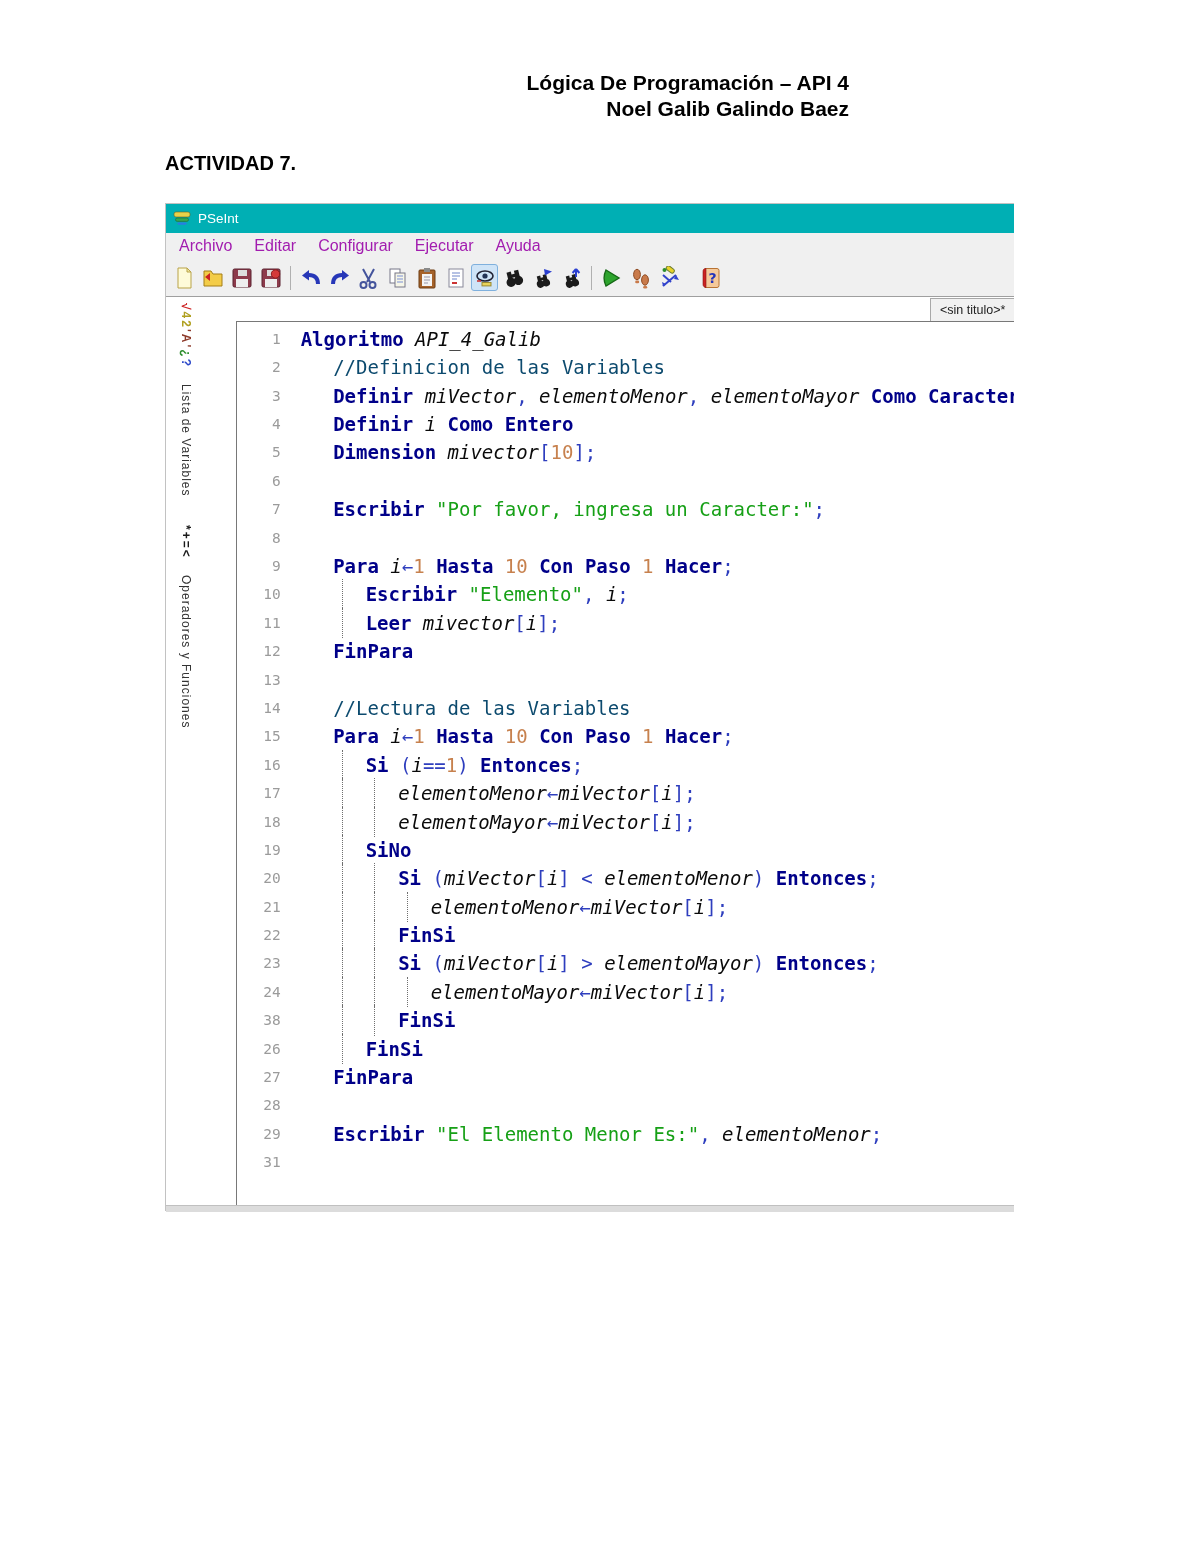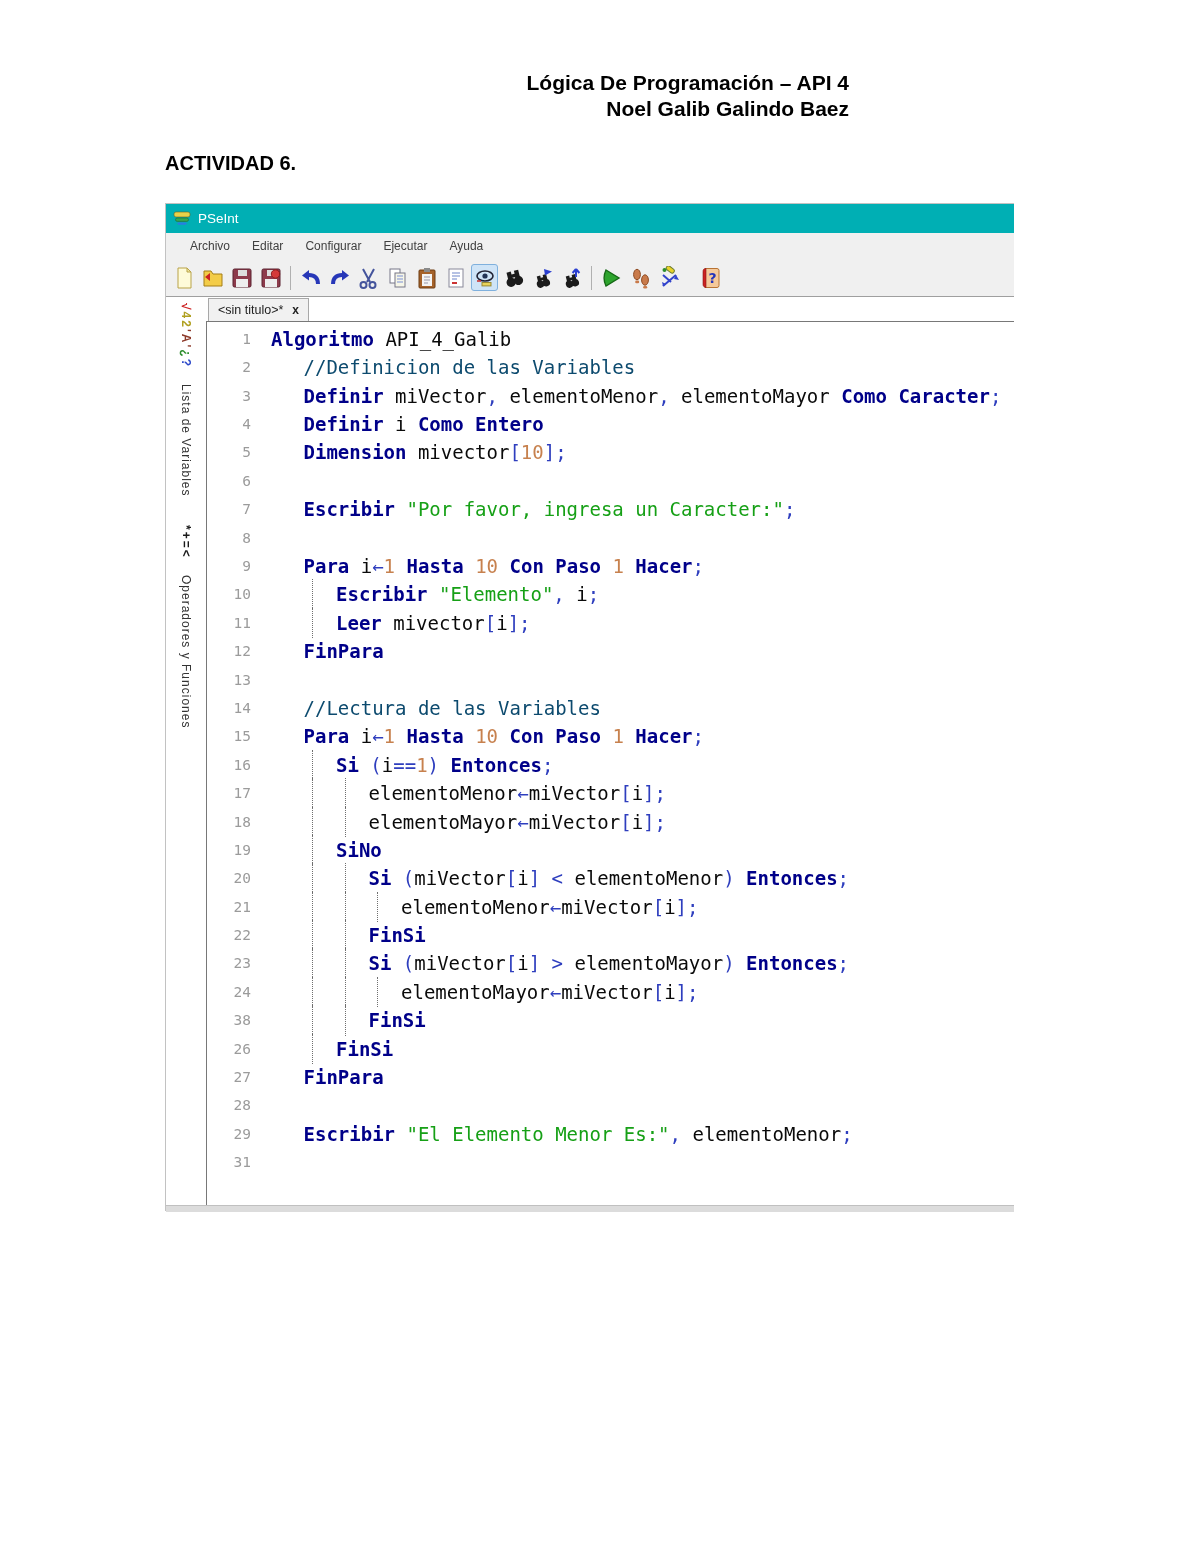--- a/index.html
+++ b/index.html
@@ -3,65 +3,65 @@
 <meta charset="utf-8">
 <style>
   html,body{margin:0;padding:0;background:#ffffff;}
   .page{position:relative;width:1014px;height:1553px;background:#fff;font-family:"Liberation Sans",sans-serif;overflow:hidden;}
   .doc-header{position:absolute;top:70px;right:165px;text-align:right;font-weight:bold;font-size:21px;line-height:26px;color:#000;}
   .section-title{position:absolute;top:152px;left:165px;font-weight:bold;font-size:20px;color:#000;}
 
   .win{position:absolute;left:165px;top:203px;width:867px;height:1008px;border:1px solid #c2c2c2;box-sizing:border-box;background:#fff;}
   .titlebar{height:29px;background:#00afb4;display:flex;align-items:center;padding:0 7px;gap:7px;}
   .titlebar .t{color:#fff;font-size:13.5px;}
-  .menubar{height:26px;background:#f0f0f0;display:flex;align-items:center;font-size:12px;color:#404040;padding-left:13px;}
+  .menubar{height:26px;background:#f0f0f0;display:flex;align-items:center;font-size:16px;color:#a21caf;padding-left:2px;}
   .menubar span{padding:0 11px;}
   .toolbar{height:37px;background:#f0f0f0;border-bottom:1px solid #9f9f9f;display:flex;align-items:center;padding:0 4px;gap:2px;}
   .tbtn{width:27px;height:27px;display:flex;align-items:center;justify-content:center;flex:none;}
   .tbtn.pressed{background:#cfe4f7;border:1px solid #7fb0dd;border-radius:3px;box-sizing:border-box;}
   .tsep{width:1px;height:24px;background:#b0b0b0;margin:0 4px;flex:none;}
   .tgap{width:10px;flex:none;}
 
   .winbody{display:flex;height:908px;}
   .side{width:40px;flex:none;background:#fff;display:flex;flex-direction:column;align-items:center;padding-top:6px;}
   .vtab{writing-mode:vertical-rl;text-orientation:mixed;font-size:12px;color:#333;letter-spacing:1px;margin-bottom:28px;}
   .vtab .vicons{display:inline-block;letter-spacing:2px;font-weight:bold;font-size:12px;}
   .vtab .vlabel{display:inline-block;margin-top:12px;}
 
-  .main{flex:1;display:flex;flex-direction:column;min-width:0;}
+  .main{flex:1;display:flex;flex-direction:column;min-width:0;align-items:flex-end;}
   .tabrow{height:24px;display:flex;align-items:flex-end;background:#fff;padding-left:2px;}
   .tab{height:23px;display:flex;align-items:center;gap:9px;padding:0 9px;background:#f1f1f1;border:1px solid #a8a8a8;border-bottom:none;font-size:12.5px;color:#222;box-sizing:border-box;}
   .tab .x{font-size:12px;color:#222;font-weight:bold;}
 
   .editor{height:884px;border-top:1px solid #787878;border-left:1px solid #787878;padding-top:3px;overflow:hidden;background:#fff;font-family:"DejaVu Sans Mono",monospace;}
   .cl{display:flex;height:28.4px;line-height:28.4px;white-space:pre;}
   .ln{flex:none;width:44px;padding-right:20px;text-align:right;color:#9b9b9b;font-size:14.5px;}
   .cc{position:relative;flex:1;min-width:0;}
   .cc .guide{position:absolute;top:-1px;bottom:-1px;border-left:1px dotted #6f6f6f;}
   .cc .ct{display:block;font-size:19px;}
   .sg-kw{color:#000089;font-weight:bold;margin-top:37px;}
-  .sg-id{color:#0a0a0a;}
+  .sg-id{color:#0a0a0a;font-style:italic;}
   .sg-cm{color:#0c4a6e;}
   .sg-str{color:#16a016;}
   .sg-num{color:#c7814e;}
   .sg-op{color:#2e3ebe;}
 
   .bstrip{height:6px;background:#dcdcdc;border-top:1px solid #c0c0c0;}
 </style>
 </head>
 <body>
 
 <div class="page">
 
   <div class="doc-header">
     <div>Lógica De Programación – API 4</div>
     <div>Noel Galib Galindo Baez</div>
   </div>
 
-  <div class="section-title">ACTIVIDAD 6.</div>
+  <div class="section-title">ACTIVIDAD 7.</div>
 
   <div class="win">
 
     <div class="titlebar" style="background: rgb(0, 175, 180);">
       <svg width="18" height="15" viewBox="0 0 18 15">
         <rect x="1" y="1" width="16" height="5" rx="2" fill="#e8d24a" stroke="#6d6020" stroke-width="0.6"></rect>
         <rect x="2.5" y="7" width="13" height="3.4" rx="1.7" fill="#34a853" stroke="#1d6a33" stroke-width="0.6"></rect>
         <rect x="4.5" y="11.4" width="9" height="2.4" rx="1.2" fill="#2a7de0"></rect>
       </svg>
       <span class="t">PSeInt</span>

